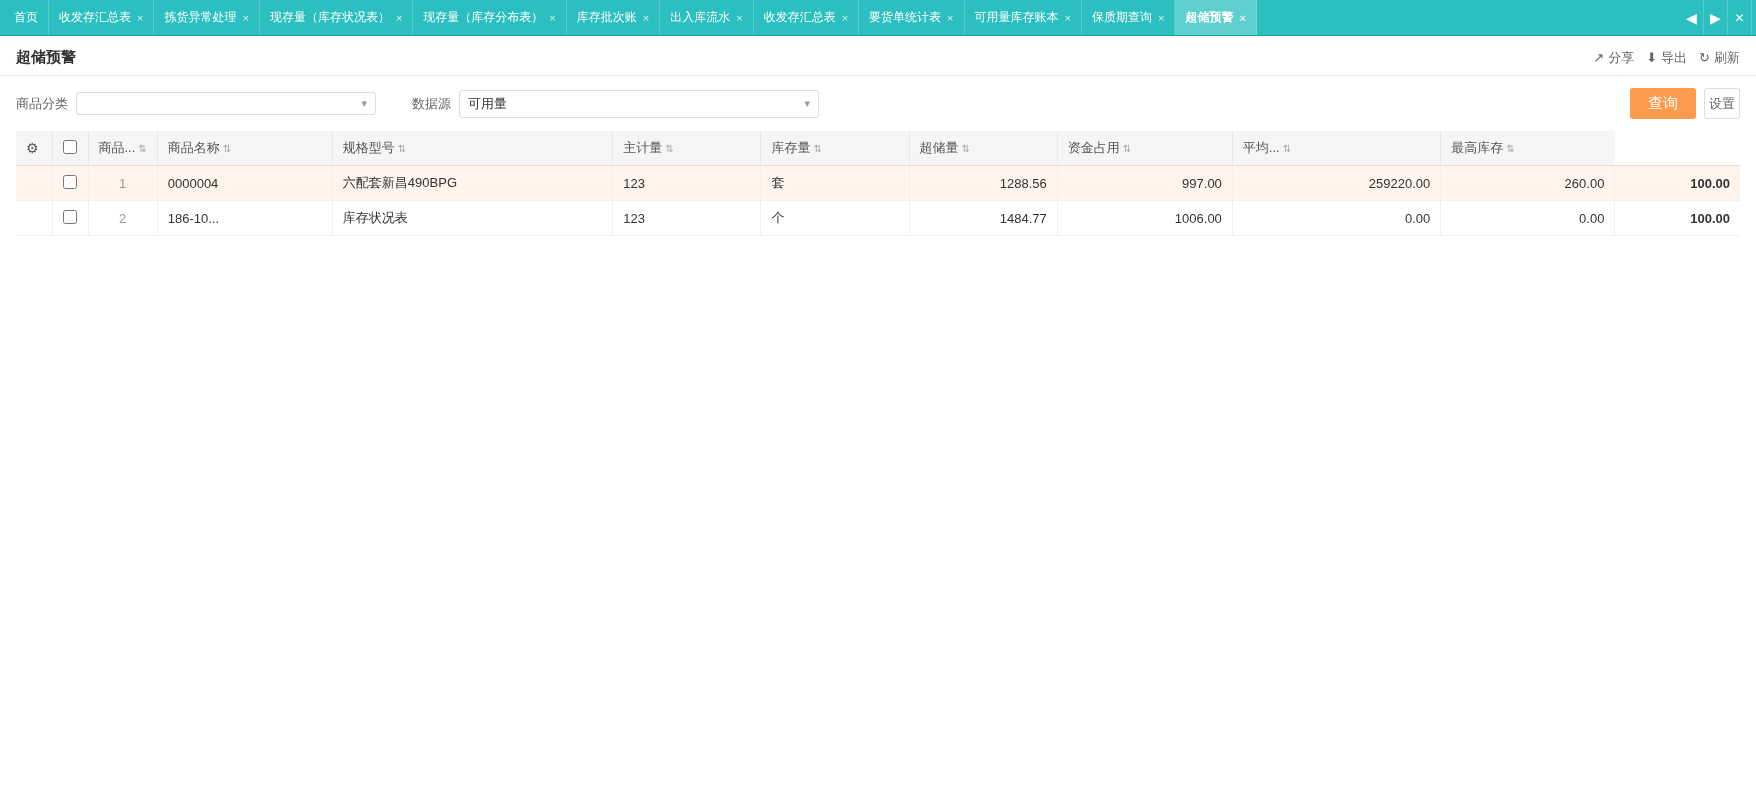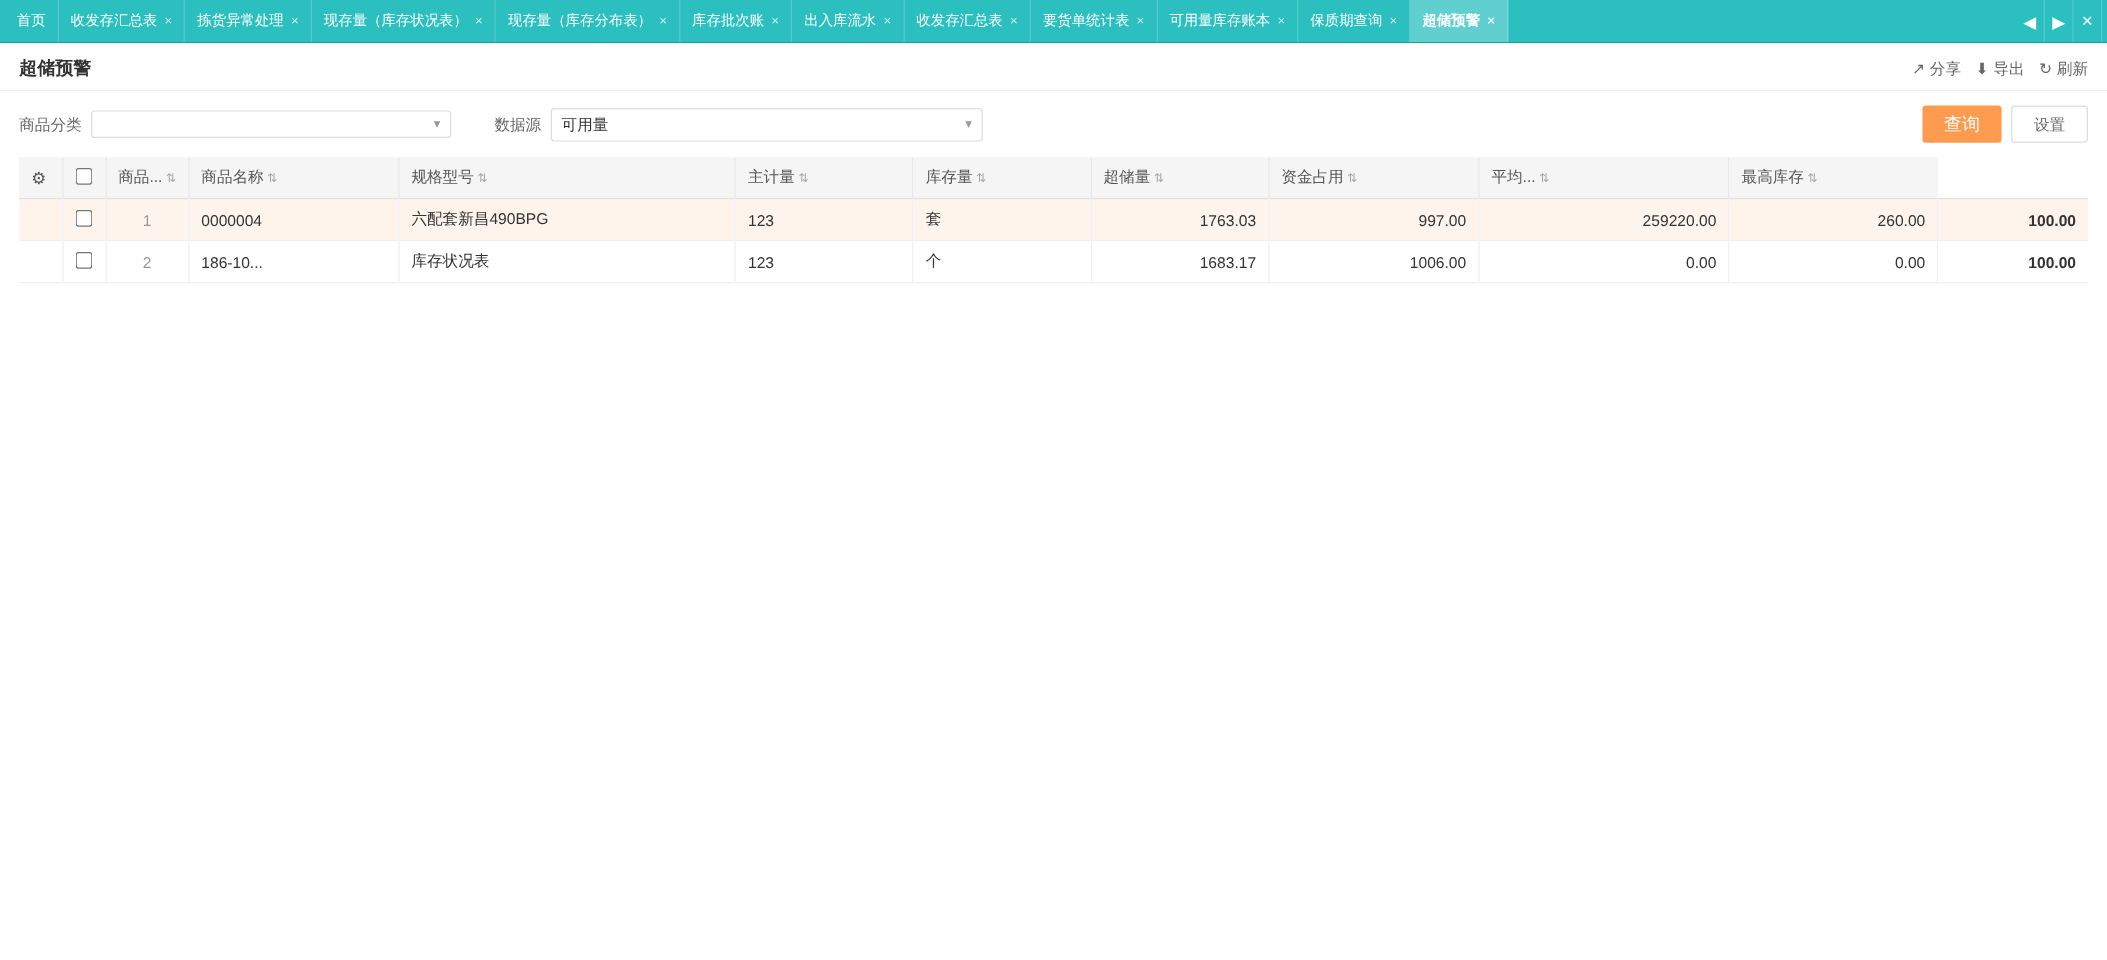--- a/index.html
+++ b/index.html
@@ -125,21 +125,21 @@
       border-radius: 3px;
       padding: 6px 18px;
       cursor: pointer;
       font-size: 15px;
     }
     .btn-settings {
       background: #fff;
       color: #666;
       border: 1px solid #ddd;
       border-radius: 3px;
-      padding: 5px 18px;
+      padding: 5px 4px;
       cursor: pointer;
       font-size: 13px;
     }
 
     
     .table-container {
       padding: 0 16px;
     }
     .data-table {
       width: 100%;
@@ -317,35 +317,35 @@
       </thead>
       <tbody id="table-body">
       <tr class="row-highlighted">
             <td class="col-gear"></td>
             <td class="col-checkbox"><input type="checkbox" style=""></td>
             <td class="col-index">1</td>
             <td>0000004</td>
             <td>六配套新昌490BPG</td>
             <td>123</td>
             <td>套</td>
-            <td style="text-align: right;">1763.03</td>
+            <td style="text-align: right;">1288.56</td>
             <td style="text-align: right;">997.00</td>
             <td style="text-align: right; padding-left: 28px;">259220.00</td>
             <td style="text-align: right; margin-top: 31px;">260.00</td>
             <td style="text-align: right;">100.00</td>
           </tr>
           <tr>
             <td class="col-gear"></td>
             <td class="col-checkbox"><input type="checkbox" style=""></td>
             <td class="col-index">2</td>
             <td>186-10...</td>
             <td>库存状况表</td>
             <td>123</td>
             <td>个</td>
-            <td style="text-align: right;">1683.17</td>
+            <td style="text-align: right;">1484.77</td>
             <td style="text-align: right;">1006.00</td>
             <td style="text-align: right;">0.00</td>
             <td style="text-align: right;">0.00</td>
             <td style="text-align: right;">100.00</td>
           </tr>
         </tbody>
     </table>
   </div>
 
 </div>

